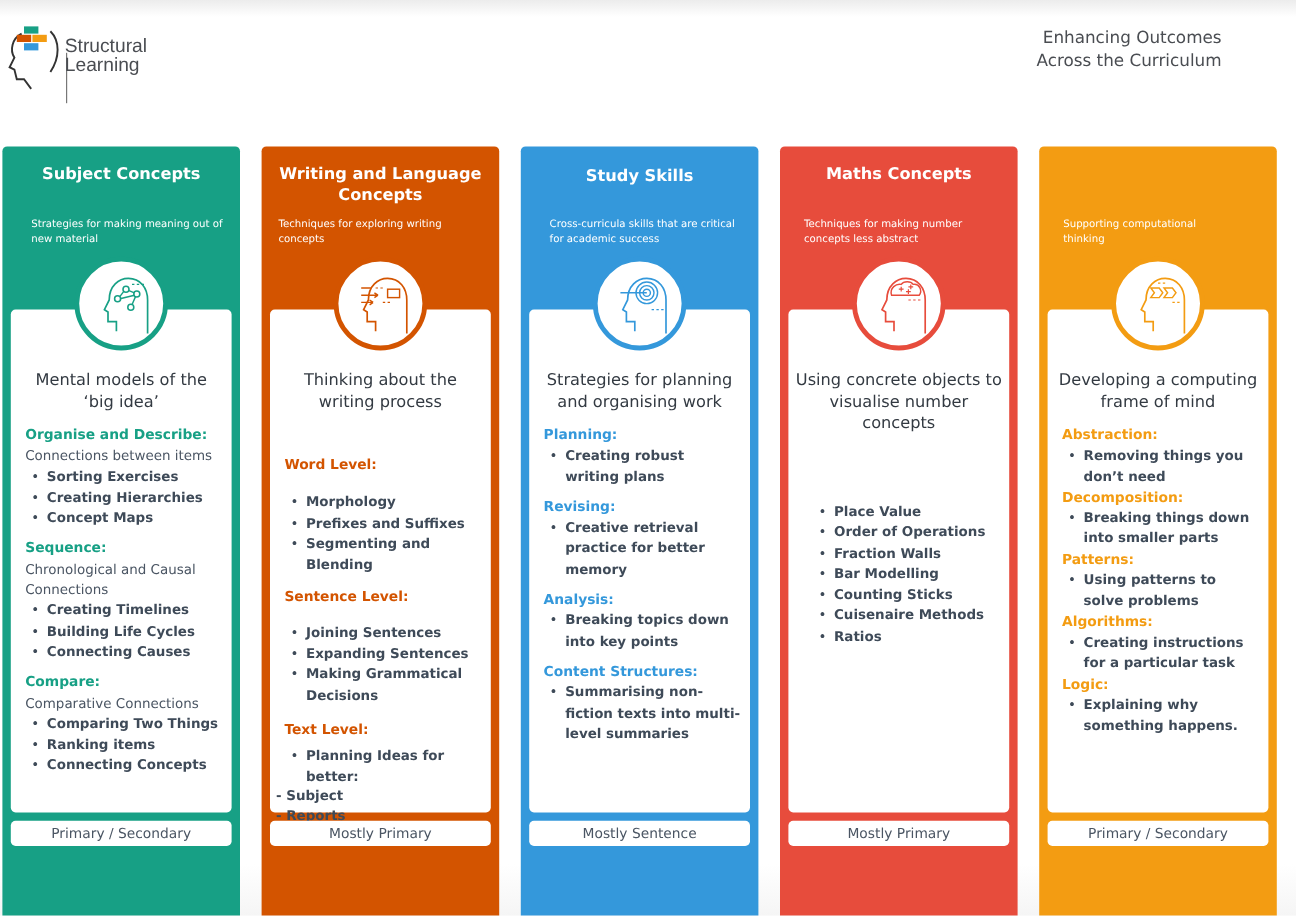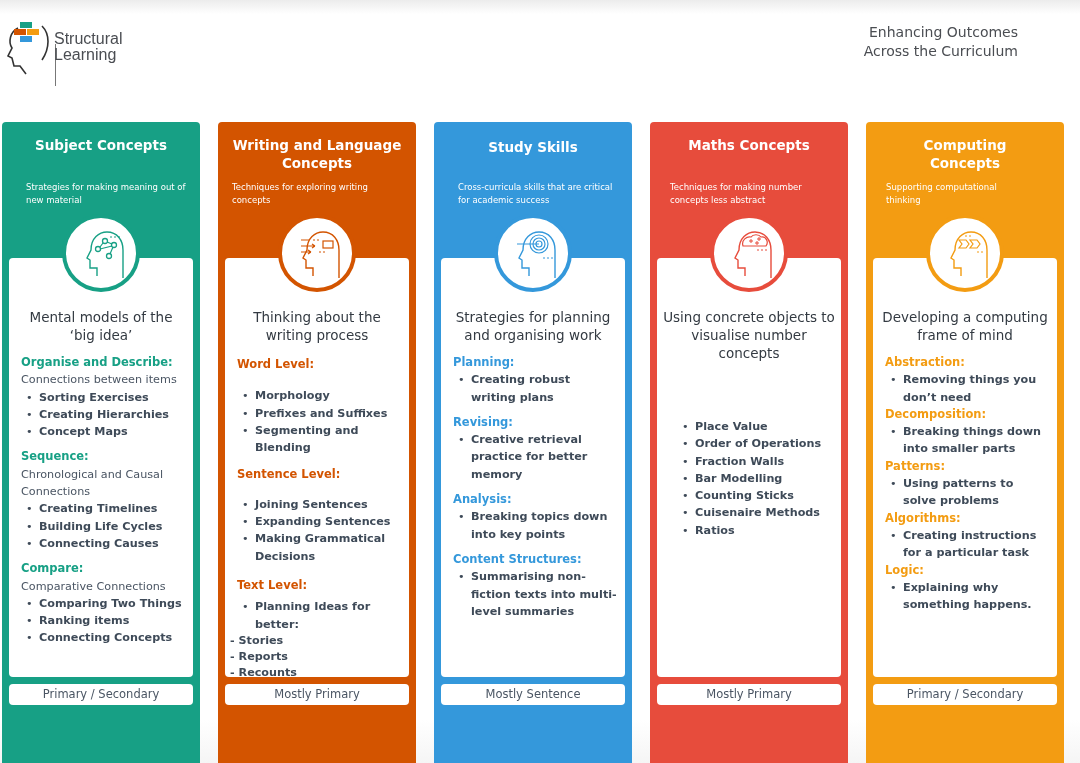--- a/index.html
+++ b/index.html
@@ -134,36 +134,36 @@
       <path d="M-6 10 H8 M-6 10 l3 -2 M-6 10 l3 2" stroke="#d35400" stroke-width="1.2"></path>
       <path d="M-4 16 H14 M14 16 l-3 -2 M14 16 l-3 2" stroke="#d35400" stroke-width="1.2"></path>
       <path d="M-6 22 H10 M10 22 l-3 -2 M10 22 l-3 2" stroke="#d35400" stroke-width="1.2"></path>
       <rect x="22" y="11" width="10" height="7" fill="none" stroke="#d35400" stroke-width="1.2"></rect>
       <path d="M12 10 h2 M16 10 h2 M18 22 h2 M22 22 h2" stroke="#d35400" stroke-width="1"></path>
     </svg>
   </div>
   <div class="panel">
     <div class="panel-title">Thinking about the writing process</div>
     <div class="content" style="top:98px;">
-      <div class="h" style="color:#d35400;">Word Level:</div>
+      <div class="h" style="color:#d35400;margin-top:23px;">Word Level:</div>
       <div class="gap" style="height:14px;"></div>
       <div class="li">Morphology</div>
       <div class="li">Prefixes and Suffixes</div>
       <div class="li">Segmenting and Blending</div>
       <div class="gap" style="height:10px;"></div>
       <div class="h" style="color:#d35400;">Sentence Level:</div>
       <div class="gap" style="height:12px;"></div>
       <div class="li">Joining Sentences</div>
       <div class="li">Expanding Sentences</div>
       <div class="li" style="width:160px;">Making Grammatical Decisions</div>
       <div class="gap" style="height:12px;"></div>
       <div class="h" style="color:#d35400;">Text Level:</div>
       <div class="gap-s"></div>
       <div class="li">Planning Ideas for better:</div>
-      <div class="dash" style="margin-left:-7px; line-height:16px;">- Stories</div>
+      <div class="dash" style="margin-left:-7px; line-height:16px;">- Subject</div>
       <div class="dash" style="margin-left:-7px; line-height:16px;">- Reports</div>
       <div class="dash" style="margin-left:-7px; line-height:16px;">- Recounts</div>
     </div>
   </div>
   <div class="footer">Mostly Primary</div>
 </div>
 
 <div class="col" style="left:434px; background:#3498db;">
   <div class="col-title" style="top:16px;">Study Skills</div>
   <div class="col-sub">Cross-curricula skills that are critical for academic success</div>
@@ -216,21 +216,20 @@
       <div class="li">Bar Modelling</div>
       <div class="li">Counting Sticks</div>
       <div class="li">Cuisenaire Methods</div>
       <div class="li">Ratios</div>
     </div>
   </div>
   <div class="footer">Mostly Primary</div>
 </div>
 
 <div class="col" style="left:866px; background:#f39c12;">
-  <div class="col-title" style="left:30px; right:30px;">Computing Concepts</div>
   <div class="col-sub" style="left:20px; right:50px;">Supporting computational thinking</div>
   <div class="circle" style="border-color:#f39c12;">
     <svg width="40" height="50" viewBox="0 0 40 50">
       <path d="M12 46 V38 H5 V30 L2 28 L6 20 C6 8 14 2 22 2 C32 2 38 10 38 20 V48" fill="none" stroke="#f39c12" stroke-width="1.4"></path>
       <path d="M10 10 H17 L20 14 L17 18 H10 L13 14 Z" fill="none" stroke="#f39c12" stroke-width="1.2"></path>
       <path d="M21 10 H28 L31 14 L28 18 H21 L24 14 Z" fill="none" stroke="#f39c12" stroke-width="1.2"></path>
       <path d="M16 6 h2 M20 6 h2 M28 22 h2 M32 22 h2" stroke="#f39c12" stroke-width="1"></path>
     </svg>
   </div>
   <div class="panel">

